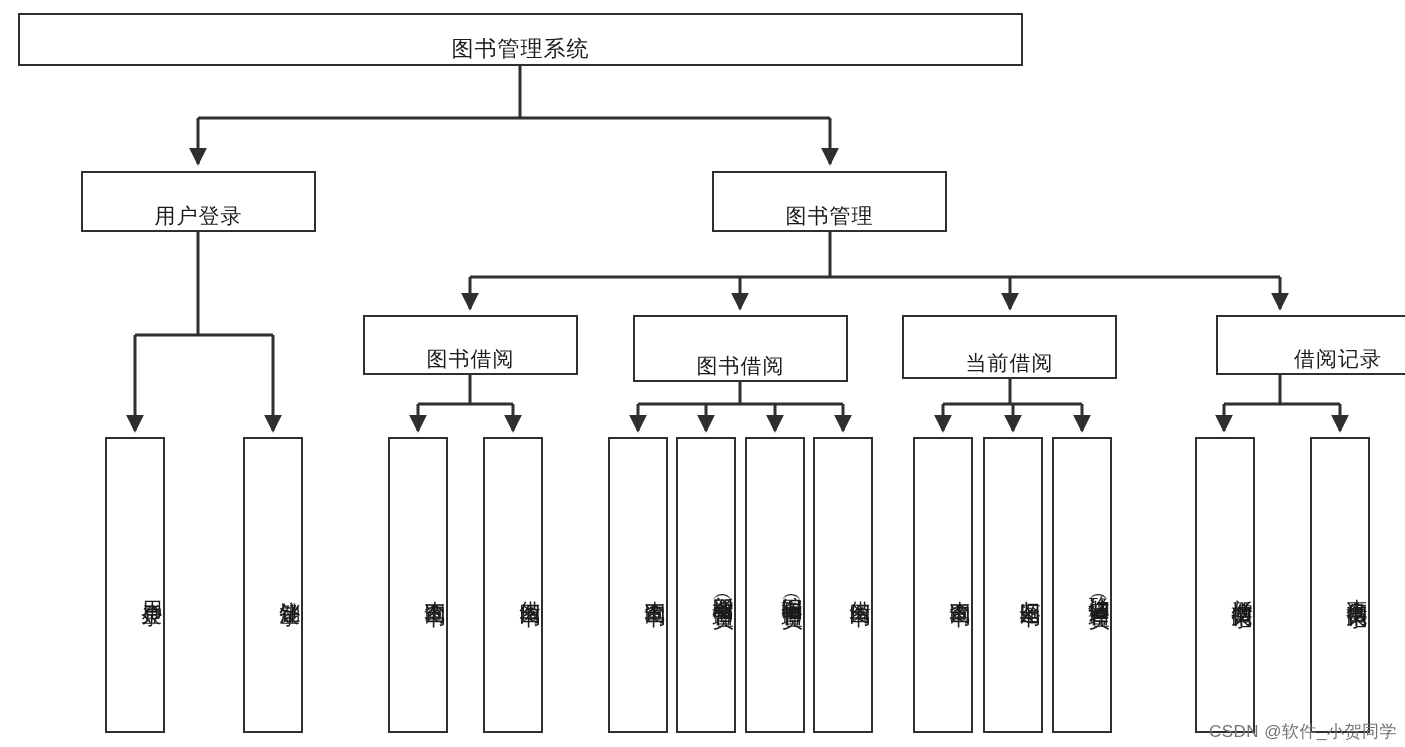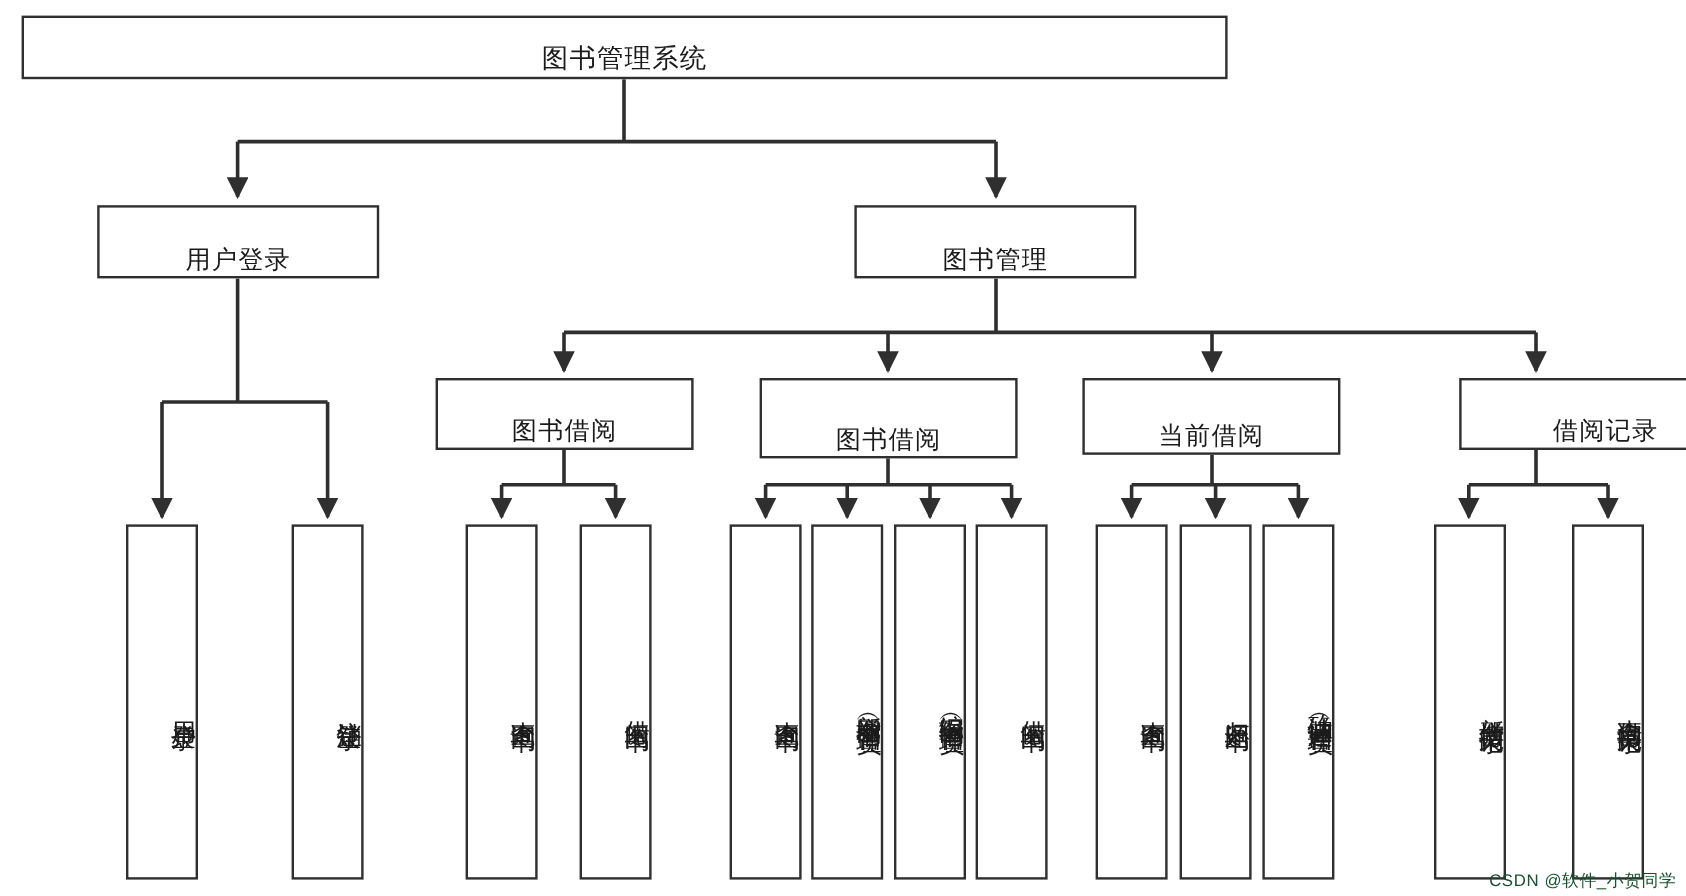--- a/index.html
+++ b/index.html
@@ -54,22 +54,22 @@
     left: 0;
     top: 0;
     width: 1405px;
     height: 747px;
     pointer-events: none;
   }
   .watermark {
     position: absolute;
     right: 8px;
     bottom: 4px;
-    font-size: 14px;
-    color: #14532d;
+    font-size: 17px;
+    color: #737373;
     letter-spacing: 0.5px;
     white-space: nowrap;
   }
 </style>
 </head>
 <body>
 
 <div id="canvas">
 
   <svg class="links" viewBox="0 0 1405 747">

